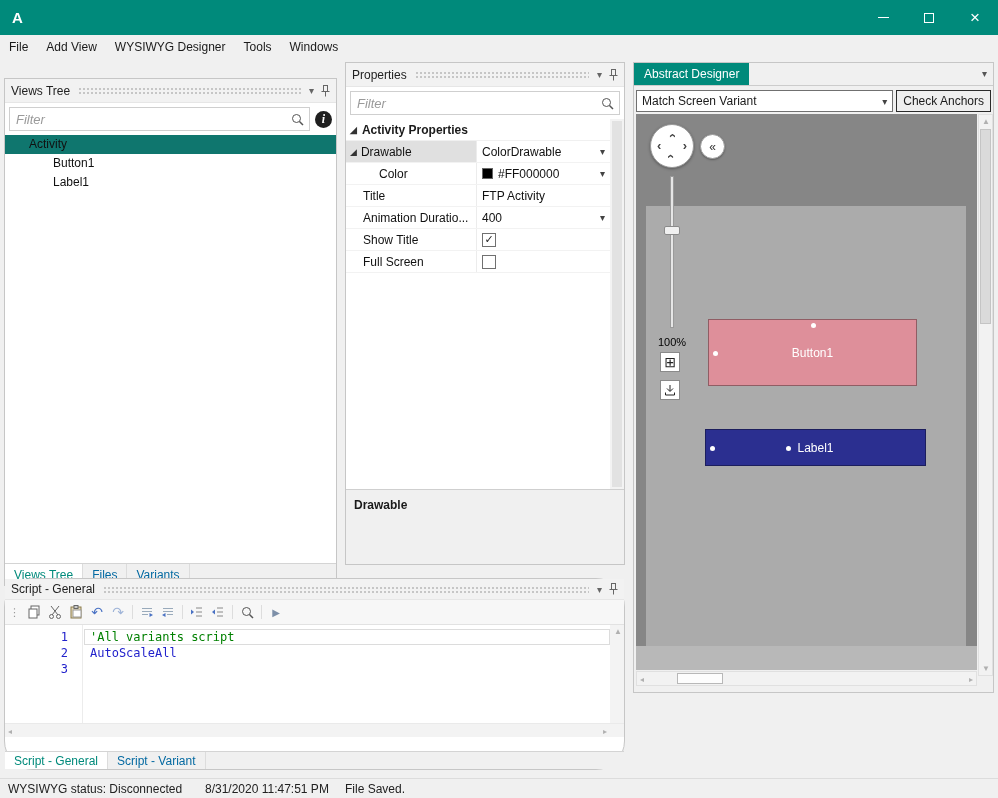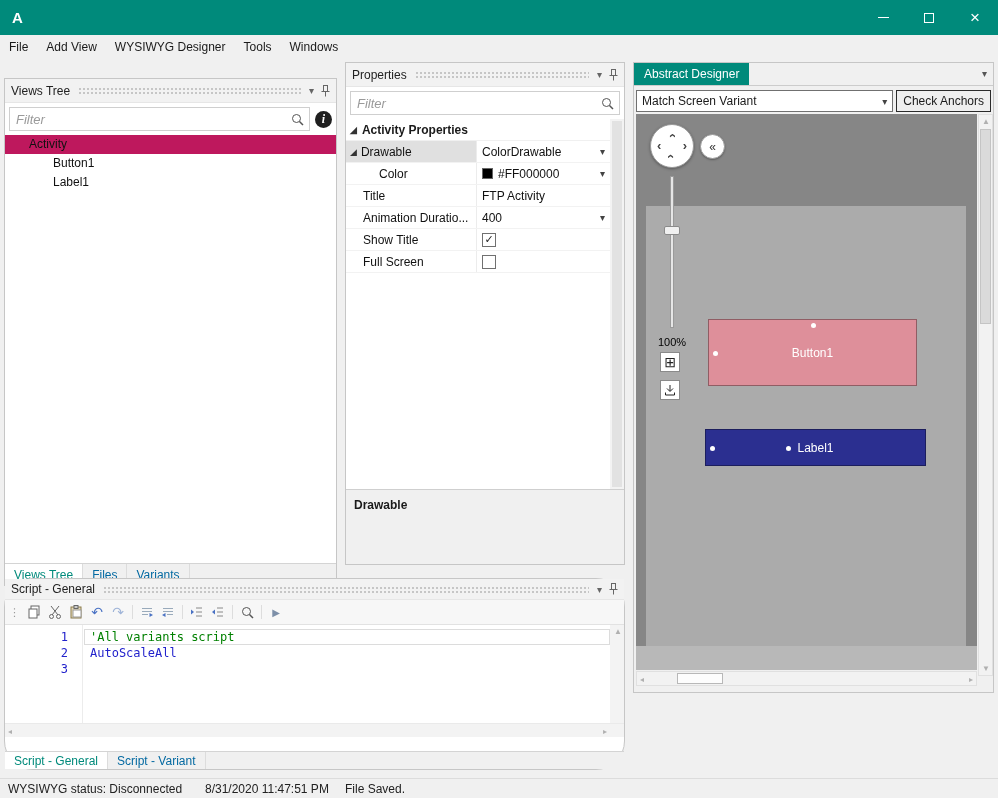--- a/index.html
+++ b/index.html
@@ -36,21 +36,21 @@
   .info-icon { width:17px; height:17px; border-radius:50%; background:#1f1f1f; color:#fff; display:flex; align-items:center; justify-content:center; font-family:"Liberation Serif",serif; font-style:italic; font-weight:bold; font-size:12px; flex:0 0 auto; }
 
   .doc-tabs { position:absolute; left:0; right:0; bottom:0; height:22px; background:#f0f0f0; border-top:1px solid #d4d4d4; display:flex; }
   .doc-tab { padding:0 9px; display:flex; align-items:center; color:#0369a1; border-right:1px solid #dcdcdc; }
   .doc-tab.active { background:#fff; color:var(--accent,#008A7B); }
 
   
   .views-panel { left:4px; top:78px; width:333px; height:508px; }
   .tree { position:absolute; left:0; right:0; top:56px; bottom:23px; background:#fff; }
   .tree-row { height:19px; line-height:19px; padding-left:24px; color:#111; }
-  .tree-row.selected { background:#be185d; }
+  .tree-row.selected { background:#0f766e; }
   .tree-row.child { padding-left:48px; }
 
   
   .props-panel { left:345px; top:62px; width:280px; height:503px; }
   .prop-grid { position:absolute; left:0; right:0; top:56px; bottom:75px; background:#fff; }
   .grid-scroll { position:absolute; right:0; top:0; width:14px; bottom:0; background:#f3f3f3; }
   .grid-scroll .thumb { position:absolute; left:2px; right:2px; top:2px; bottom:2px; background:#e2e2e2; }
   .prop-group { height:22px; display:flex; align-items:center; font-weight:bold; padding-left:4px; margin-right:14px; border-bottom:1px solid #f0f0f0; }
   .tri { color:#333; font-size:9px; margin-right:5px; }
   .prop-row { height:22px; display:flex; margin-right:14px; border-bottom:1px solid #f2f2f2; }

